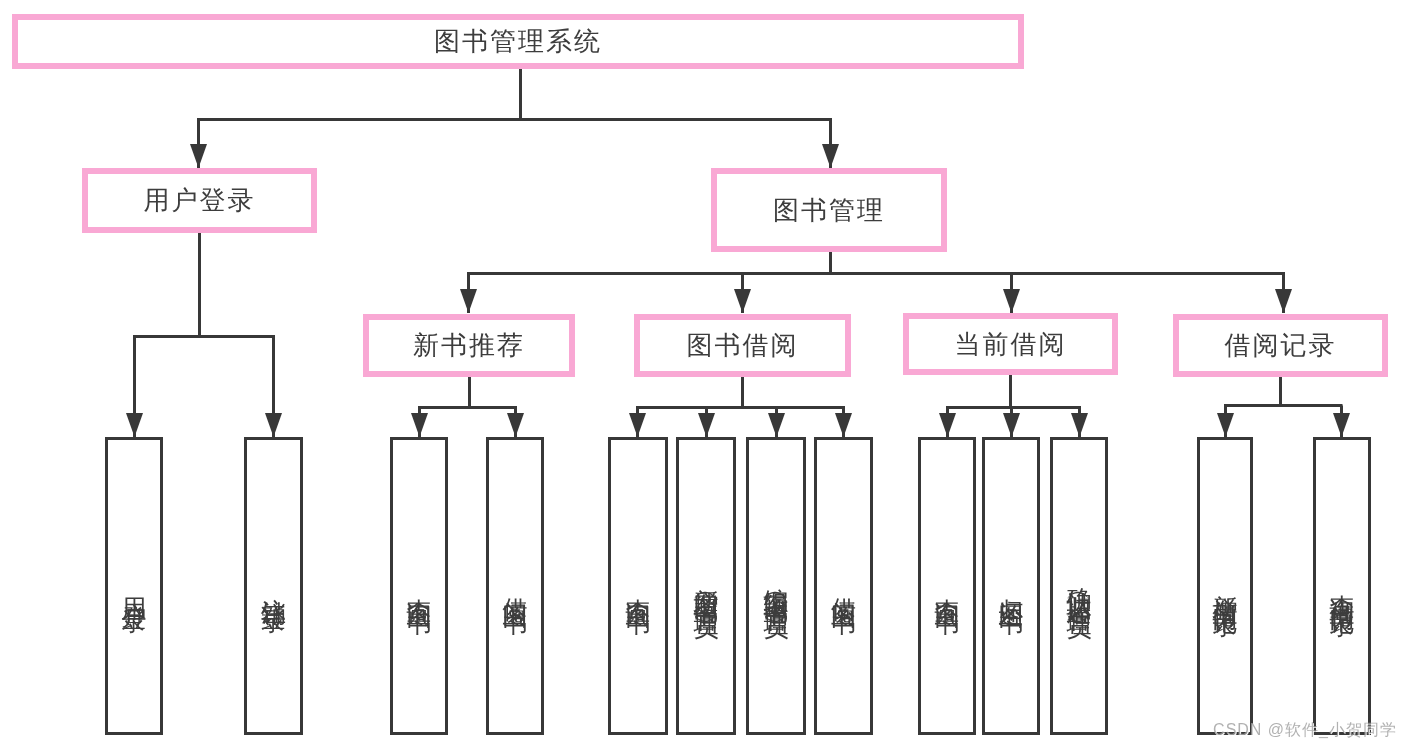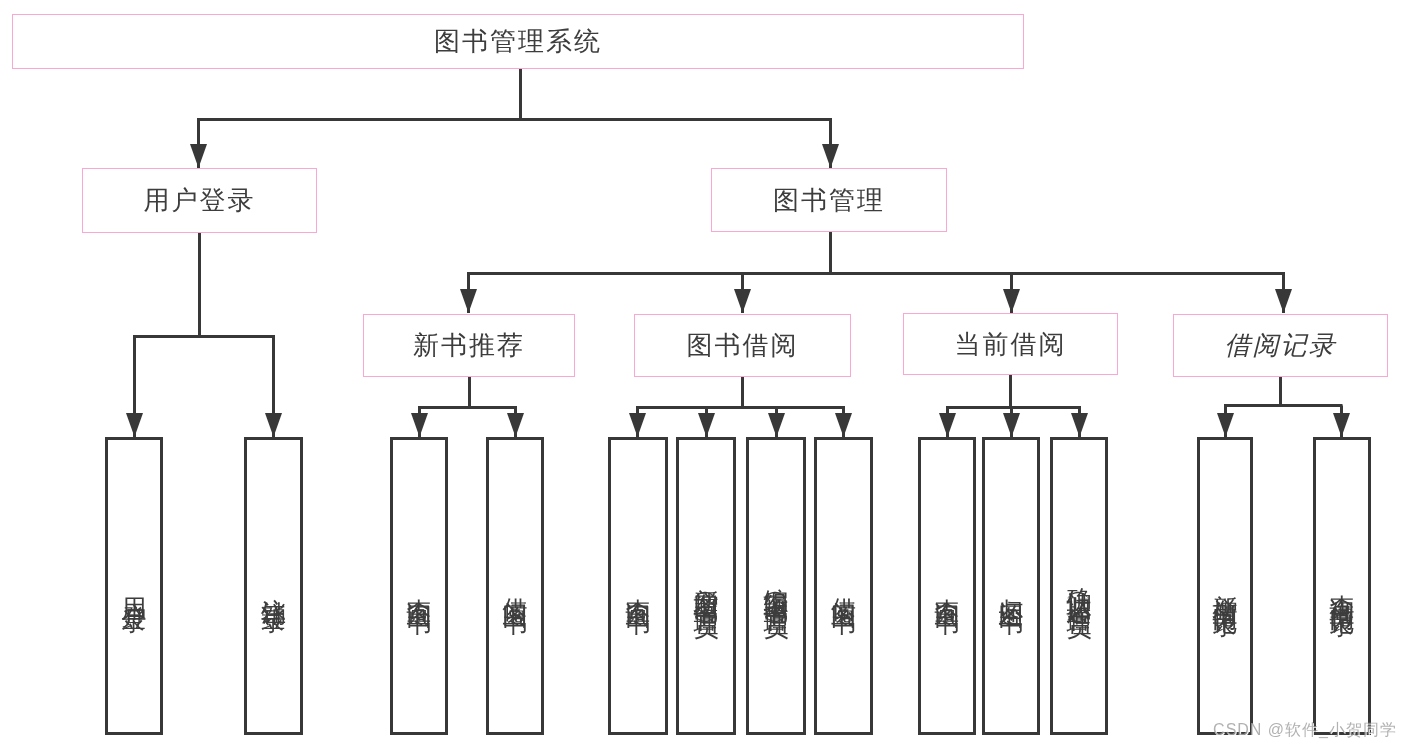--- a/index.html
+++ b/index.html
@@ -8,21 +8,21 @@
     width:1405px;height:747px;
     background:#ffffff;
     font-family:"Liberation Sans", sans-serif;
     overflow:hidden;
   }
   .wires{position:absolute;left:0;top:0;z-index:1;}
   .hbox{
     position:absolute;z-index:2;
     box-sizing:border-box;
     background:#ffffff;
-    border:1px solid #f9a8d4;
+    border:6px solid #f9a8d4;
     display:flex;align-items:center;justify-content:center;
     font-size:26px;color:#3d3d3d;
     letter-spacing:2px;
     white-space:nowrap;
   }
   .vbox{
     position:absolute;z-index:2;
     box-sizing:border-box;
     background:#ffffff;
     border:3px solid #383838;
@@ -96,34 +96,34 @@
     </g>
   </svg>
 
   <div class="hbox" style="left:12px;top:14px;width:1012px;height:55px;">
     <span>图书管理系统</span>
   </div>
 
   <div class="hbox" style="left:82px;top:168px;width:235px;height:65px;">
     <span>用户登录</span>
   </div>
-  <div class="hbox" style="left:711px;top:168px;width:236px;height:64px;">
+  <div class="hbox" style="left:711px;top:168px;width:236px;height:84px;">
     <span>图书管理</span>
   </div>
 
   <div class="hbox" style="left:363px;top:314px;width:212px;height:63px;font-family:Liberation Serif, serif;">
     <span>新书推荐</span>
   </div>
   <div class="hbox" style="left:634px;top:314px;width:217px;height:63px;">
     <span>图书借阅</span>
   </div>
   <div class="hbox" style="left:903px;top:313px;width:215px;height:62px;font-family:Liberation Mono, monospace;">
     <span>当前借阅</span>
   </div>
-  <div class="hbox" style="left:1173px;top:314px;width:215px;height:63px;font-style:italic;">
+  <div class="hbox" style="left:1173px;top:314px;width:215px;height:63px;">
     <span>借阅记录</span>
   </div>
 
   <div class="vbox" style="left:105px;width:58px;">
     <span class="vtext">用户登录</span>
   </div>
   <div class="vbox" style="left:244px;width:59px;">
     <span class="vtext">注销登录</span>
   </div>
 

